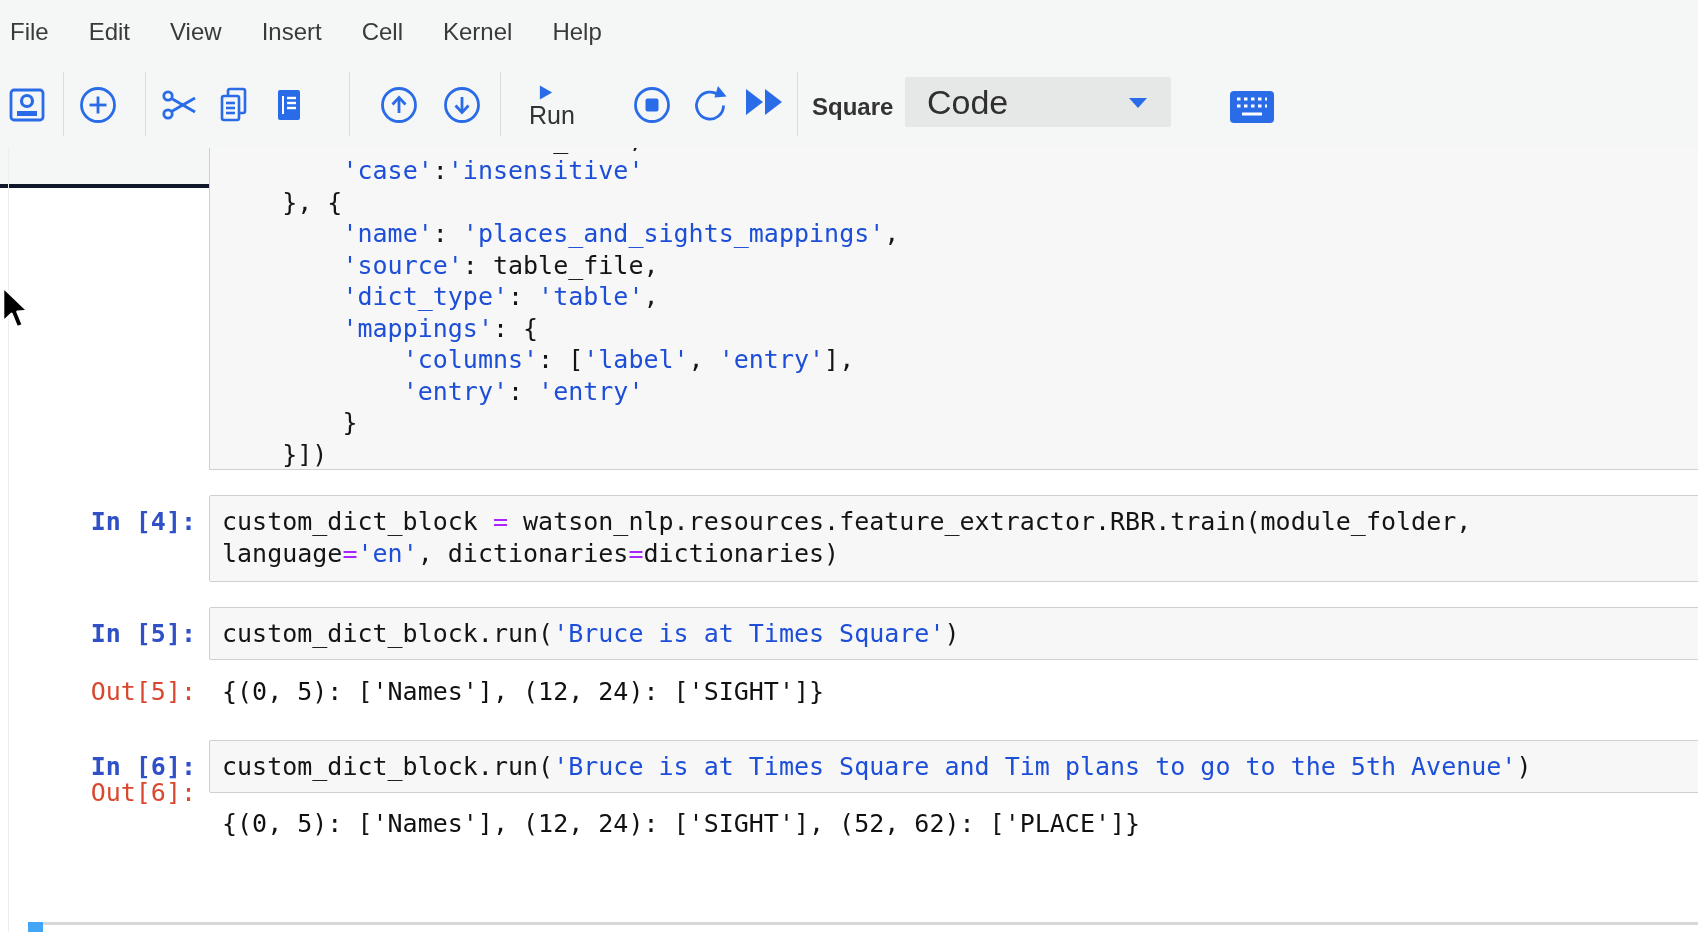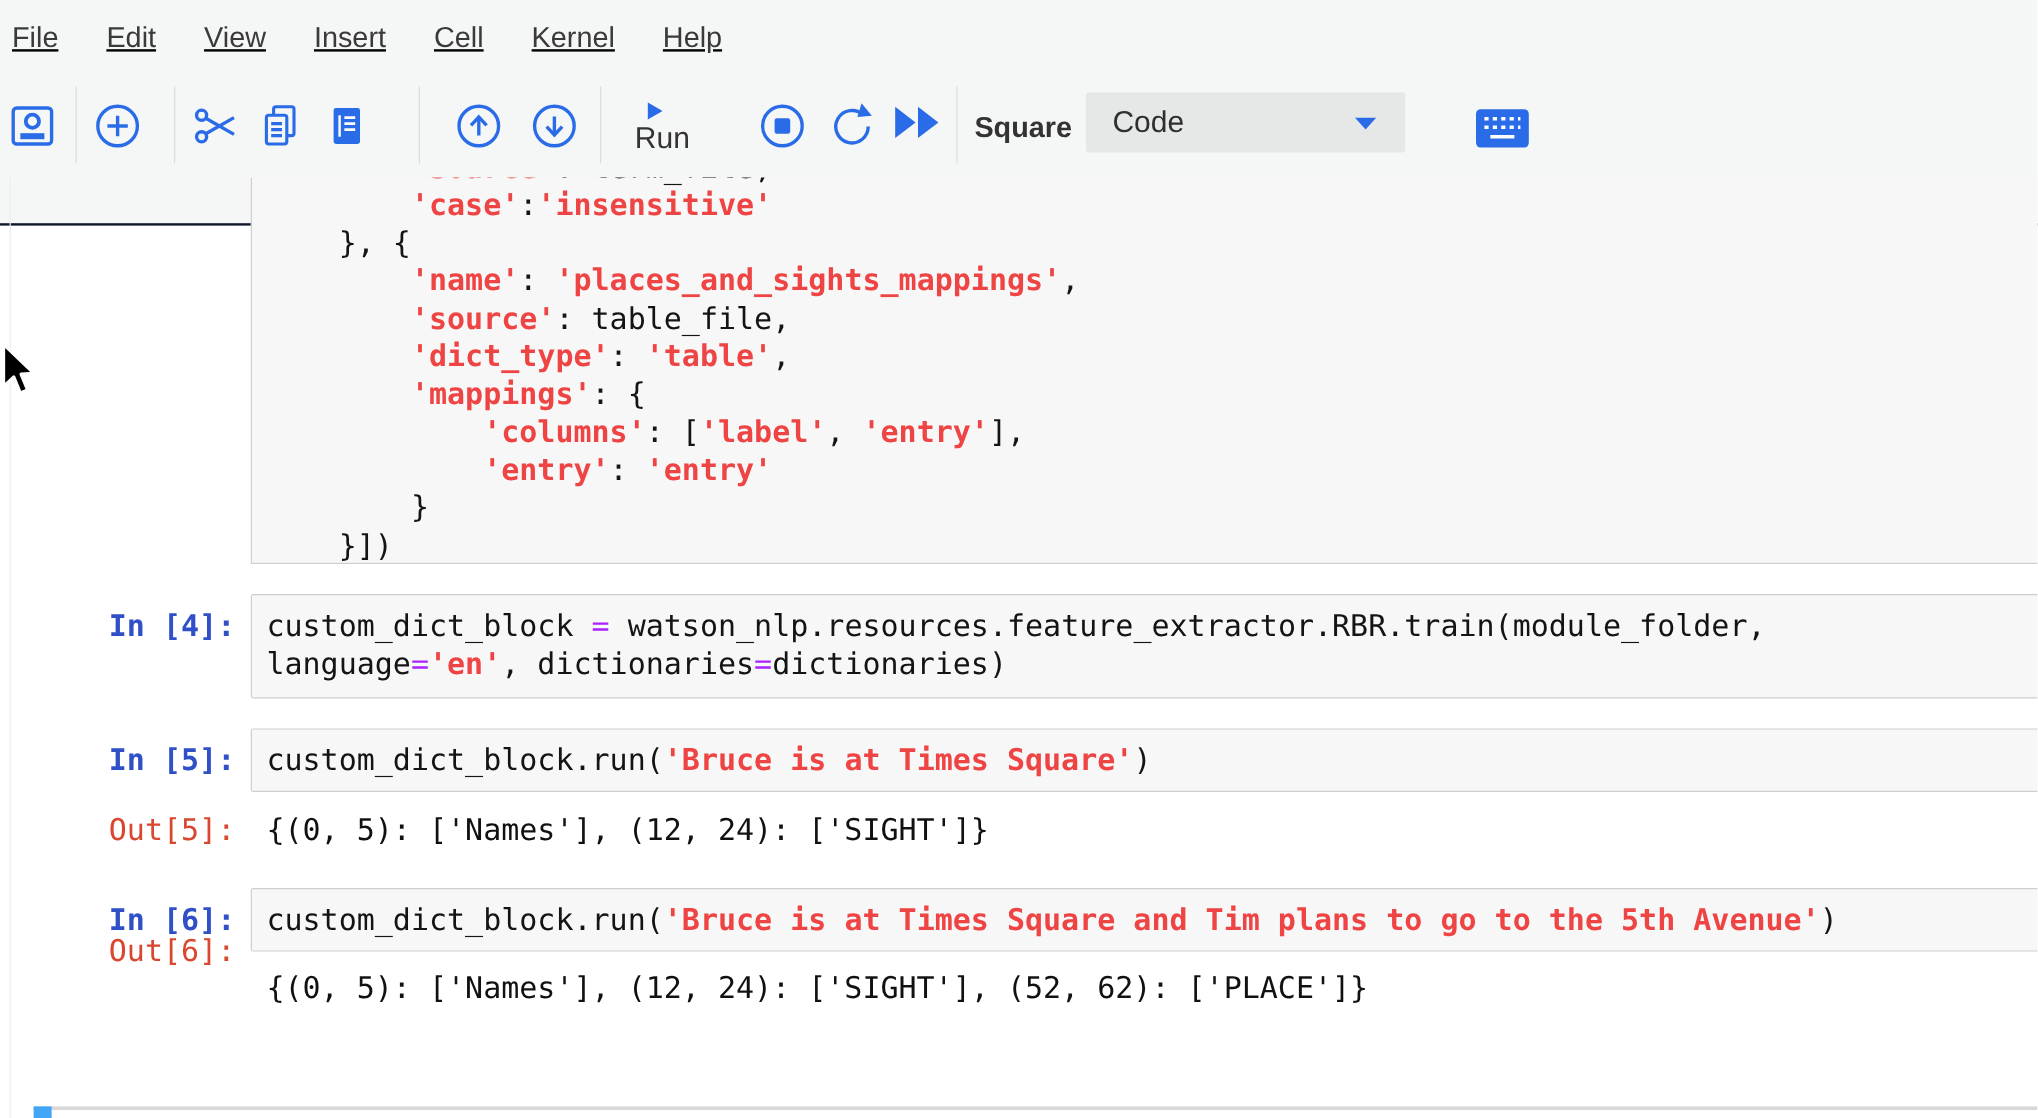--- a/index.html
+++ b/index.html
@@ -6,21 +6,21 @@
   html, body { margin: 0; padding: 0; background: #fff; }
   .page {
     position: relative; width: 1698px; height: 932px;
     background: #ffffff; overflow: hidden;
     font-family: "Liberation Sans", sans-serif;
   }
 
   
   .header {
     position: absolute; top: 0; left: 0; right: 0; height: 188px;
-    background: #f5f6f6; border-bottom: 2px solid #0f172a; text-decoration: underline;
+    background: #f5f6f6; border-bottom: 4px solid #0f172a;
   }
   .menu {
     display: flex; align-items: center; gap: 40px;
     height: 64px; padding-left: 10px;
     font-size: 24px; color: #3a3a3a;
   }
   .menu-item { cursor: default; }
 
   .toolbar { position: absolute; top: 66px; left: 0; right: 0; height: 82px; }
   .tb-btn {
@@ -36,21 +36,21 @@
     position: absolute; left: 812px; top: 0; height: 82px;
     display: flex; align-items: center;
     font-size: 24px; font-weight: bold; color: #333;
   }
   .celltype-dropdown {
     position: absolute; left: 905px; top: 11px; width: 266px; height: 50px;
     background: #e6e7e7; border-radius: 2px; cursor: pointer;
   }
   .celltype-value {
     position: absolute; left: 22px; top: 0; line-height: 50px;
-    font-size: 25px; color: #2f2f2f;
+    font-size: 34px; color: #2f2f2f;
   }
   .celltype-caret { position: absolute; right: 24px; top: 21px; }
   .kb-btn { position: absolute; left: 1228px; top: 22px; background: none; border: none; padding: 0; }
 
   
   .nb-edge-line {
     position: absolute; left: 8px; top: 148px; bottom: 0; width: 1px; background: #ededed;
   }
   .mono { font-family: "DejaVu Sans Mono", monospace; font-size: 25px; line-height: 31.5px; }
 
@@ -69,21 +69,21 @@
 
   .prompt { position: absolute; left: 0; width: 196px; text-align: right; white-space: pre; }
   .prompt.in  { color: #3050c8; font-weight: bold; }
   .prompt.out { color: #d9472e; }
   #p-in4 { top: 506px; } #p-in5 { top: 618px; } #p-out5 { top: 676px; }
   #p-in6 { top: 751px; } #p-out6 { top: 777px; }
 
   .out-text { position: absolute; left: 222px; color: #111; white-space: pre; }
   #t-out5 { top: 676px; } #t-out6 { top: 808px; }
 
-  .tok-str { color: #ef4444; font-weight: bold; }
+  .tok-str { color: #1d4ed8; }
   .tok-op  { color: #aa22ff; }
 
   
   .next-cell-sliver { position: absolute; left: 28px; right: 0; top: 922px; height: 10px; }
   .next-cell-topline { position: absolute; left: 0; right: 0; top: 0; height: 3px; background: #d8d8d8; }
   .next-cell-bluebar { position: absolute; left: 0; top: 0; width: 15px; height: 10px; background: #42a5f5; }
 
   .cursor { position: absolute; left: 0; top: 285px; pointer-events: none; }
 </style>
 </head>

